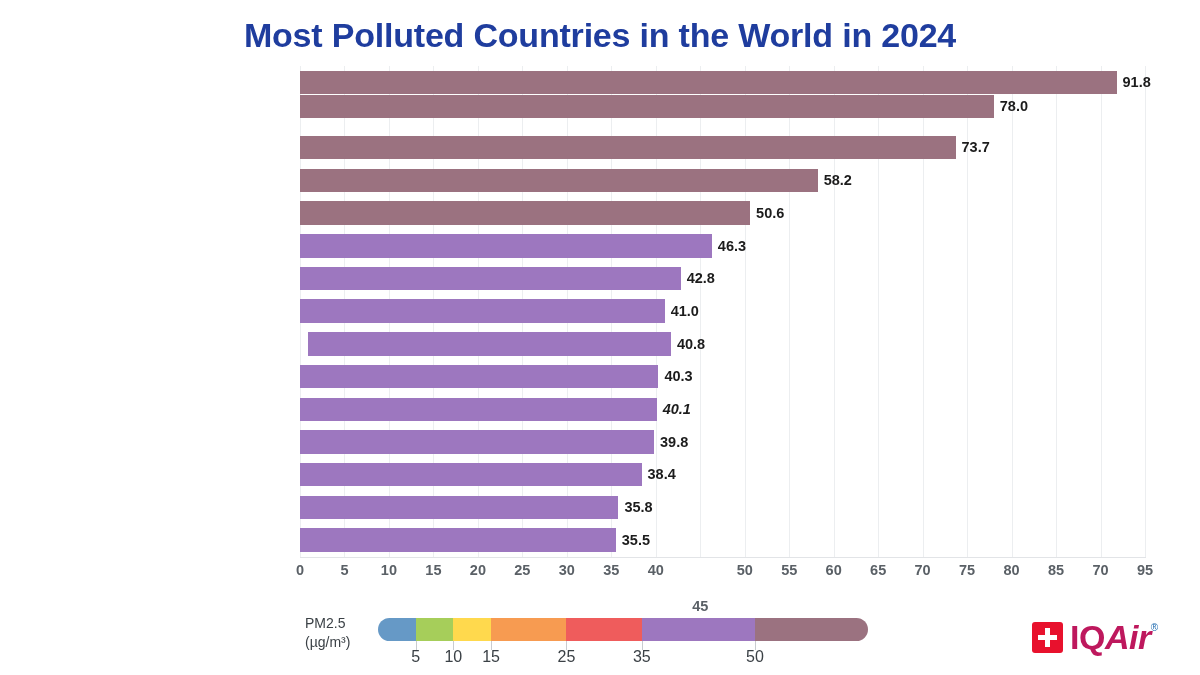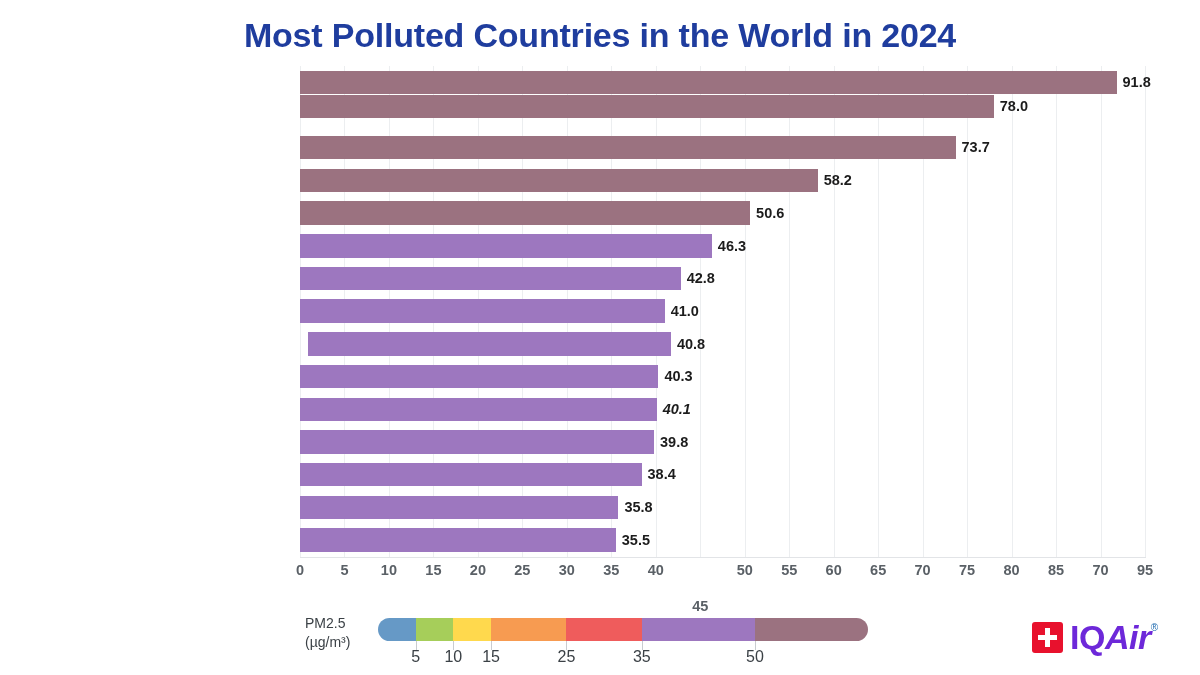--- a/index.html
+++ b/index.html
@@ -163,21 +163,21 @@
   #logo-cross::before, #logo-cross::after {
     content: "";
     position: absolute;
     background: #ffffff;
   }
   #logo-cross::before { left: 13px; top: 6px; width: 5px; height: 19px; }
   #logo-cross::after  { left: 6px; top: 13px; width: 19px; height: 5px; }
   #logo-text {
     font-size: 34px;
     font-weight: bold;
-    color: #6d28d9;
+    color: #be185d;
     letter-spacing: -0.5px;
     line-height: 34px;
   }
   #logo-text .ital { font-style: italic; }
   #logo-reg {
     font-size: 10px;
     color: #1f6bb0;
     align-self: flex-start;
     margin-top: 2px;
   }

